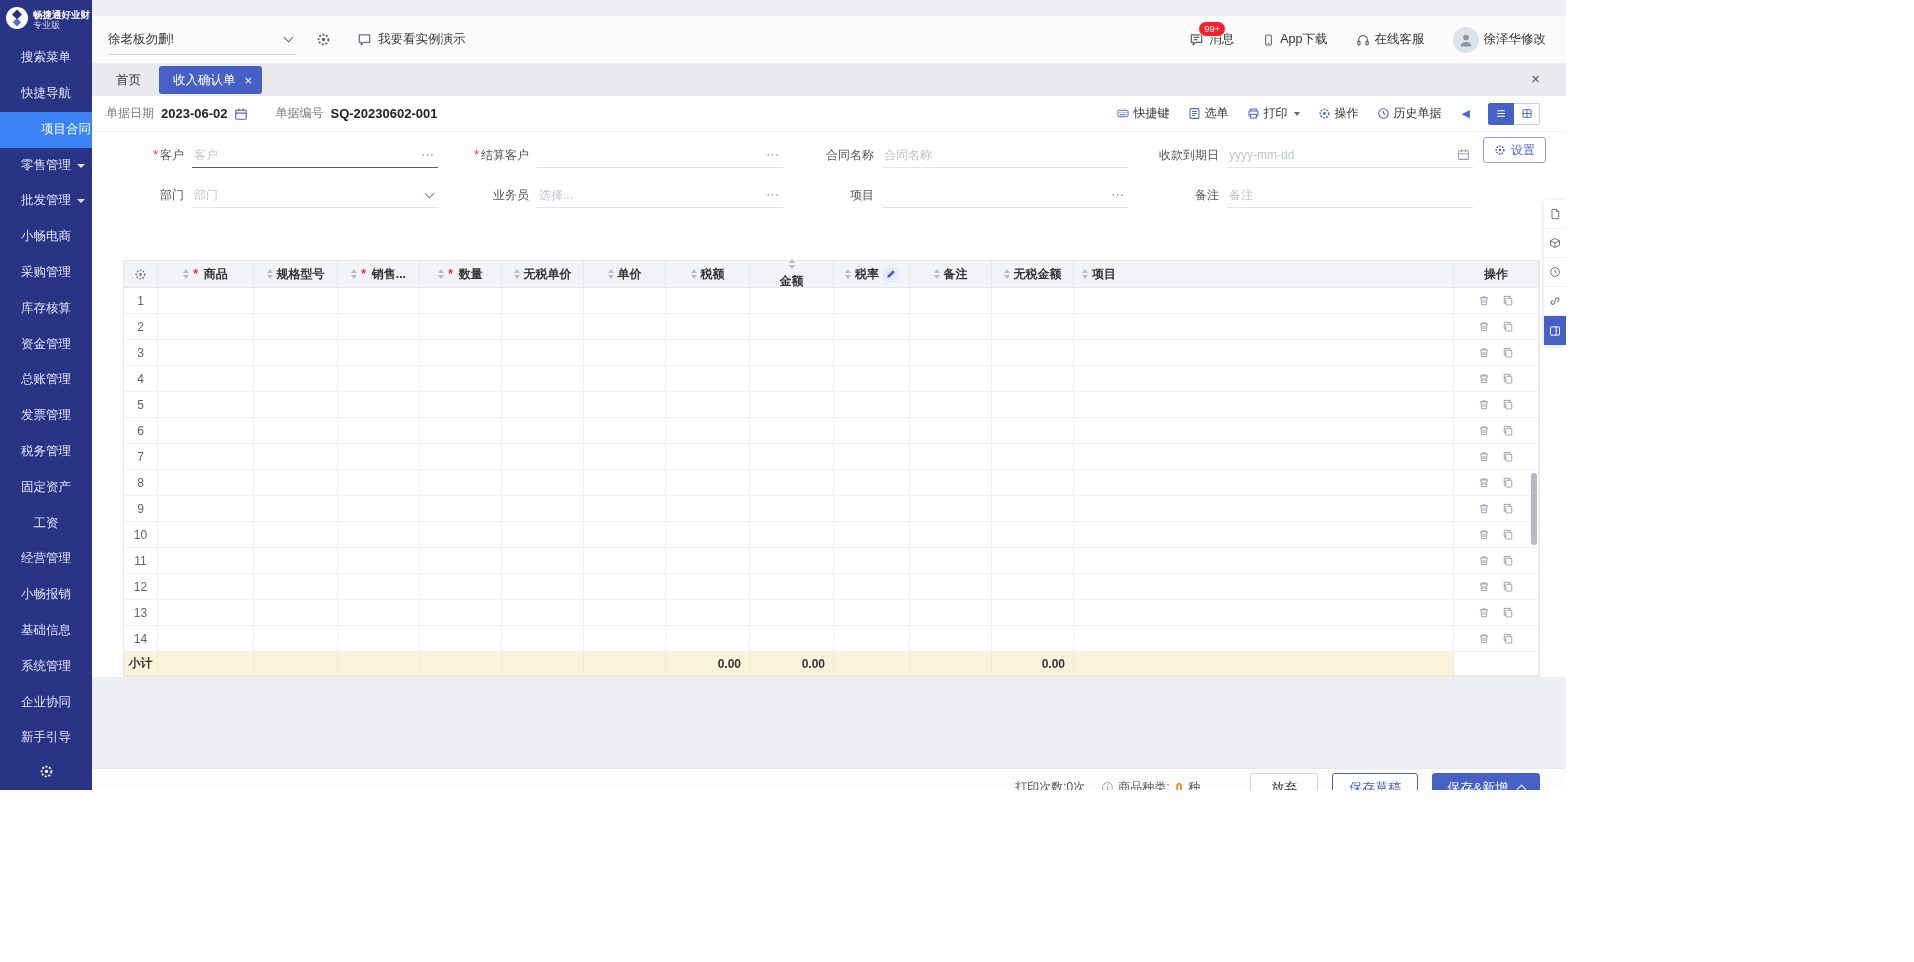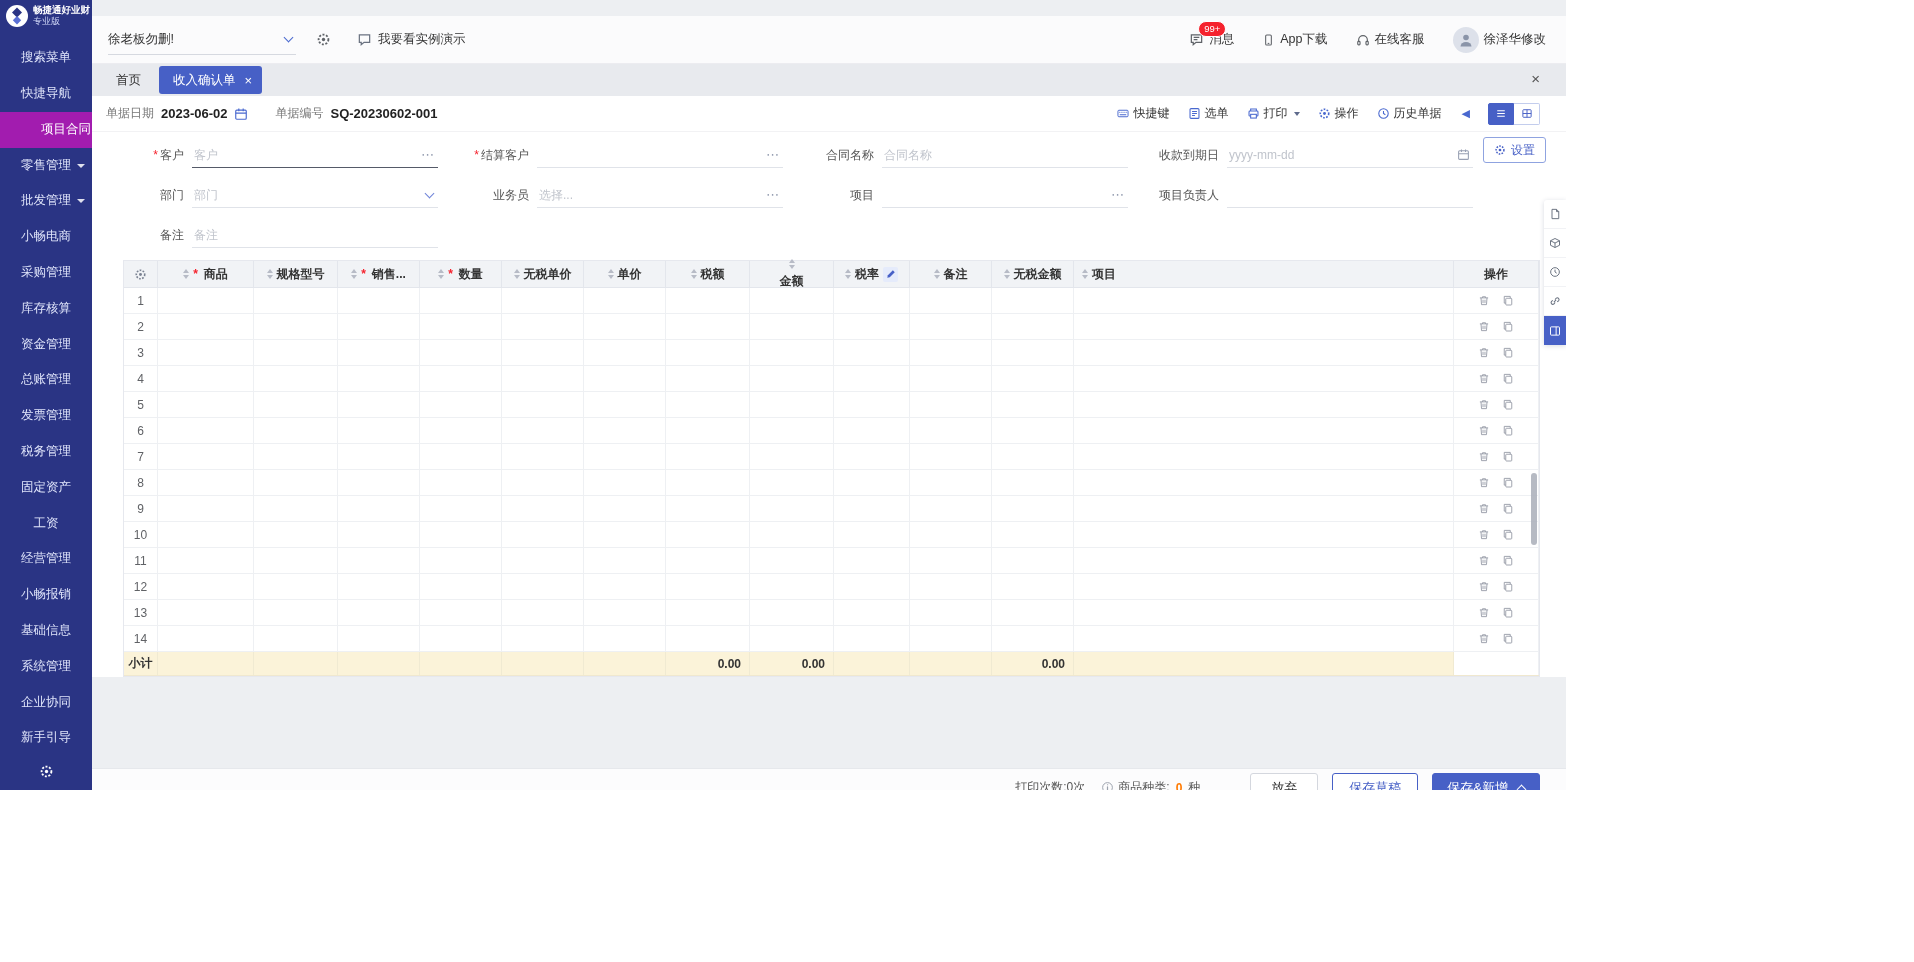--- a/index.html
+++ b/index.html
@@ -1,27 +1,27 @@
 <!DOCTYPE html>
 <html><head>
 <meta charset="utf-8">
 <style>
   * { box-sizing: border-box; margin: 0; padding: 0; }
   html,body { width:1914px; height:962px; background:#fff; font-family:"Liberation Sans","DejaVu Sans",sans-serif; overflow:hidden; }
   .app { position:absolute; top:0; left:0; width:1566px; height:790px; background:#edeff2; overflow:hidden; }
 
   
   .sidebar { position:absolute; left:0; top:0; width:92px; height:790px; background:#2a3484; color:#e9ecf9; display:flex; flex-direction:column; z-index:5; }
-  .logo { height:46px; display:flex; padding:4px 5px; }
+  .logo { height:46px; display:flex; align-items:center; padding:4px 5px; }
   .logo-text { margin-left:4px; line-height:1.25; }
   .logo-t1 { font-size:9.5px; font-weight:bold; color:#fff; white-space:nowrap; }
   .logo-t2 { font-size:9px; color:#cdd4f5; }
   .side-nav { flex:1; }
   .side-item { position:relative; height:35.8px; line-height:35.8px; text-align:center; font-size:12.5px; color:#dfe4fa; cursor:pointer; white-space:nowrap; }
-  .side-item.active { background:#a21caf; color:#fff;padding-left:40px; }
+  .side-item.active { background:#3b82f6; color:#fff;padding-left:40px; }
   .side-caret { position:absolute; right:7px; top:16px; width:0; height:0; border-left:4px solid transparent; border-right:4px solid transparent; border-top:4.5px solid rgba(255,255,255,.85); }
   .side-foot { height:40px; display:flex; align-items:center; justify-content:center; color:#fff; }
 
   
   .main { position:absolute; left:92px; top:16px; width:1474px; height:790px; }
 
   .topbar { height:48px; background:#fbfbfc; border-bottom:1px solid #ececf0; display:flex; align-items:center; padding:0 20px 0 16px; }
   .company-select { width:188px; height:30px; border-bottom:1px solid #d6d9e0; display:flex; align-items:center; justify-content:space-between; font-size:12.5px; color:#333; cursor:pointer; margin-right:20px; }
   .chev { width:7px; height:7px; border-right:1.5px solid #4968cf; border-bottom:1.5px solid #4968cf; transform:rotate(45deg); margin:-3px 4px 0 0; }
   .icon-btn { color:#5f6368; display:flex; align-items:center; cursor:pointer; }
@@ -363,26 +363,20 @@
                 <span class="trigger dots">⋯</span>
               </span>
           </div>
           <div class="field">
             <span class="lbl"><span>项目</span></span>
             <span class="control">
                 <input placeholder="" style="">
                 <span class="trigger dots">⋯</span>
               </span>
           </div>
-          <div class="field">
-            <span class="lbl"><span>项目负责人</span></span>
-            <span class="control">
-                <input placeholder="" style="">
-              </span>
-          </div>
 
           <div class="field">
             <span class="lbl"><span>备注</span></span>
             <span class="control">
                 <input placeholder="备注" style="">
               </span>
           </div>
           <div class="field"></div>
         </div>
         <button class="settings-btn">

